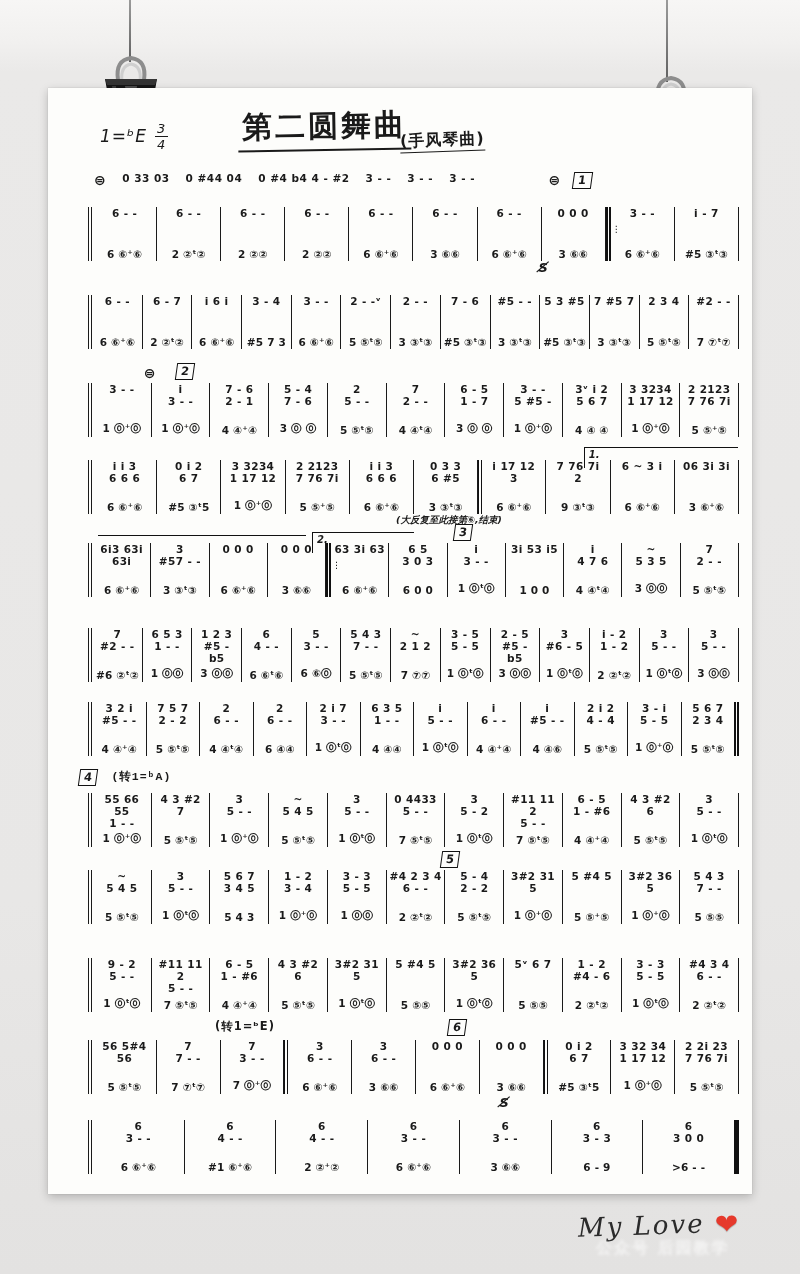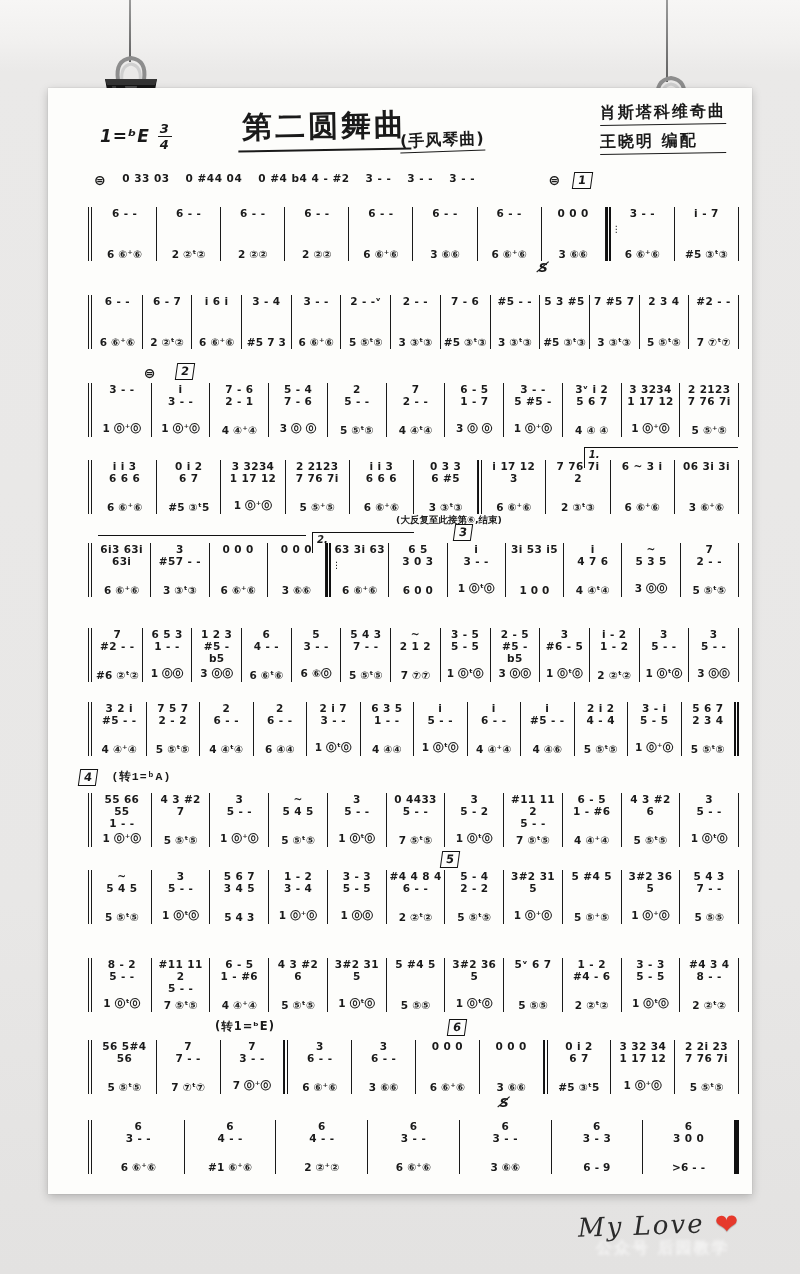--- a/index.html
+++ b/index.html
@@ -8,21 +8,21 @@
     font-family:"DejaVu Sans",sans-serif;color:#1a1a1a}
   .string{position:absolute;top:0;width:2px;background:linear-gradient(#9a9a9a,#606060)}
   #string-left{left:129px;height:62px}
   #string-right{left:666px;height:82px}
   .clip{position:absolute;width:86px;height:64px}
   #clip-left{left:88px;top:50px}
   #clip-right{left:628px;top:70px}
   .paper{position:absolute;left:48px;top:88px;width:704px;height:1106px;background:#fdfdfb;
     box-shadow:0 3px 9px rgba(0,0,0,.22),0 0 1px rgba(0,0,0,.2)}
   
-  .hdr-key{position:absolute;left:52px;top:34px;font-size:17px;font-weight:700;font-style:italic;letter-spacing:1px}
+  .hdr-key{position:absolute;left:52px;top:34px;font-size:17px;font-weight:400;font-style:italic;letter-spacing:1px}
   .frac{display:inline-flex;flex-direction:column;vertical-align:middle;margin-left:8px;font-size:13px;line-height:1;text-align:center;font-style:italic}
   .frac .num{border-bottom:1.4px solid #1a1a1a;padding:0 2px 1px}
   .frac .den{padding-top:1px}
   .hdr-title{position:absolute;left:190px;top:18px;font-size:30px;font-weight:700;letter-spacing:3px;
     border-bottom:2px solid #1a1a1a;padding:0 4px 2px;transform:rotate(-1deg)}
   .hdr-sub{position:absolute;left:352px;top:42px;font-size:16px;font-weight:700;letter-spacing:1px;border-bottom:1.6px solid #1a1a1a;transform:rotate(-2deg)}
   .credits{position:absolute;right:26px;top:14px;text-align:left;font-weight:700}
   .credits div{font-size:16px;letter-spacing:2px;border-bottom:1.6px solid #1a1a1a;padding-bottom:1px;margin-bottom:6px;transform:rotate(-1deg)}
   
   .pickup{position:absolute;left:46px;top:84px;right:44px;display:flex;align-items:flex-start;gap:16px;
@@ -88,24 +88,20 @@
 <div class="paper">
 
   <div class="hdr-key">
     <span>1=ᵇE</span><span class="frac">
         <span class="num">3</span>
         <span class="den">4</span>
       </span>
   </div>
   <div class="hdr-title">第二圆舞曲</div>
   <div class="hdr-sub">(手风琴曲)</div>
-  <div class="credits">
-    <div>肖斯塔科维奇曲</div>
-    <div>王晓明 编配</div>
-  </div>
 
   <div class="pickup">
     <span class="bellows">⊜</span>
 
     <span>0 33 03</span>
       <span>0 #44 04</span>
       <span>0 #4 b4  4 - #2</span>
       <span>3 - -</span>
       <span>3 - -</span>
       <span>3 - -</span>
@@ -302,31 +298,31 @@
         <div class="bas">3 ③ᵗ③</div>
       </div>
       <div class="cell bl-dbl">
         <div class="mel">i 17 12
 3</div>
         <div class="bas">6 ⑥⁺⑥</div>
       </div>
       <div class="cell">
         <div class="mel">7 76 7i
 2</div>
-        <div class="bas">2 ③ᵗ③</div>
+        <div class="bas">9 ③ᵗ③</div>
       </div>
       <div class="cell">
         <div class="mel">6 ~ 3 i</div>
         <div class="bas">6 ⑥⁺⑥</div>
       </div>
       <div class="cell">
         <div class="mel">06 3i 3i</div>
         <div class="bas">3 ⑥⁺⑥</div>
       </div>
-      <span class="mk note" style="left: 47%; top: 54px;">(大反复至此接第⑥,结束)</span>
+      <span class="mk note" style="left: 47%; top: 54px; font-style: italic;">(大反复至此接第⑥,结束)</span>
       <span class="mk volta" style="left: 76%; top: -13px; width: 23%;">1.</span>
     </div>
   <div class="sys" style="top:455px">
       <div class="cell">
         <div class="mel">6i3 63i 63i</div>
         <div class="bas">6 ⑥⁺⑥</div>
       </div>
       <div class="cell">
         <div class="mel">3
 #57 - -</div>
@@ -586,21 +582,21 @@
         <div class="mel">1 - 2
 3 - 4</div>
         <div class="bas">1 ⓪⁺⓪</div>
       </div>
       <div class="cell">
         <div class="mel">3 - 3
 5 - 5</div>
         <div class="bas">1 ⓪⓪</div>
       </div>
       <div class="cell">
-        <div class="mel">#4 4 8 4
+        <div class="mel">#4 2 3 4
 6 - -</div>
         <div class="bas">2 ②ᵗ②</div>
       </div>
       <div class="cell">
         <div class="mel">5 - 4
 2 - 2</div>
         <div class="bas">5 ⑤ᵗ⑤</div>
       </div>
       <div class="cell">
         <div class="mel">3#2 31 5</div>
@@ -616,21 +612,21 @@
       </div>
       <div class="cell">
         <div class="mel">5 4 3
 7 - -</div>
         <div class="bas">5 ⑤⑤</div>
       </div>
       <span class="mk box" style="left: 54%; top: -19px;">5</span>
     </div>
   <div class="sys" style="top:870px">
       <div class="cell">
-        <div class="mel">8 - 2
+        <div class="mel">9 - 2
 5 - -</div>
         <div class="bas">1 ⓪ᵗ⓪</div>
       </div>
       <div class="cell">
         <div class="mel">#11 11 2
 5 - -</div>
         <div class="bas">7 ⑤ᵗ⑤</div>
       </div>
       <div class="cell">
         <div class="mel">6 - 5
@@ -663,21 +659,21 @@
 #4 - 6</div>
         <div class="bas">2 ②ᵗ②</div>
       </div>
       <div class="cell">
         <div class="mel">3 - 3
 5 - 5</div>
         <div class="bas">1 ⓪ᵗ⓪</div>
       </div>
       <div class="cell">
         <div class="mel">#4 3 4
-8 - -</div>
+6 - -</div>
         <div class="bas">2 ②ᵗ②</div>
       </div>
     </div>
   <div class="sys" style="top:952px">
       <div class="cell">
         <div class="mel">56 5#4 56</div>
         <div class="bas">5 ⑤ᵗ⑤</div>
       </div>
       <div class="cell">
         <div class="mel">7

